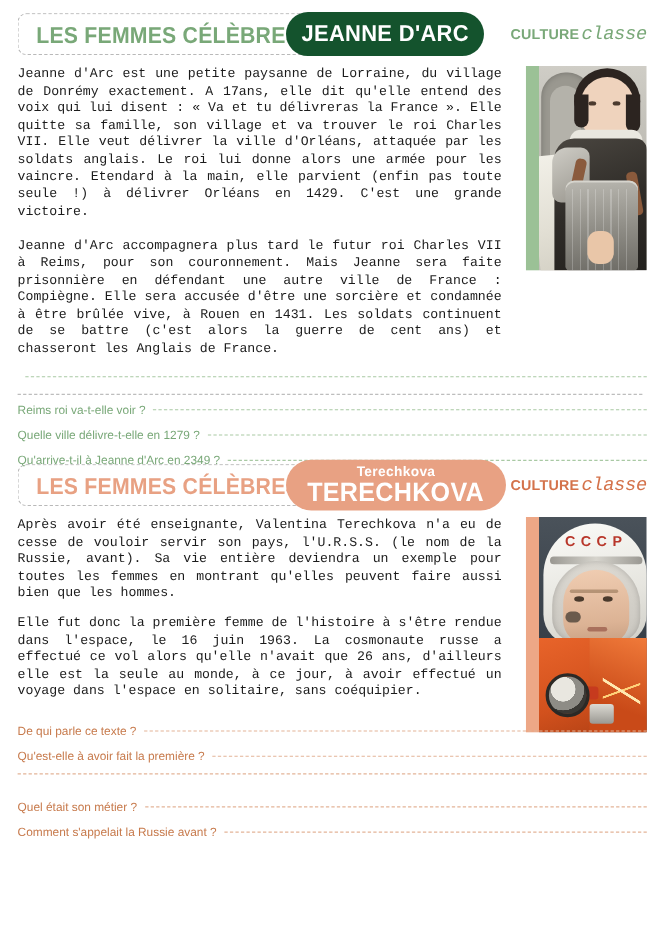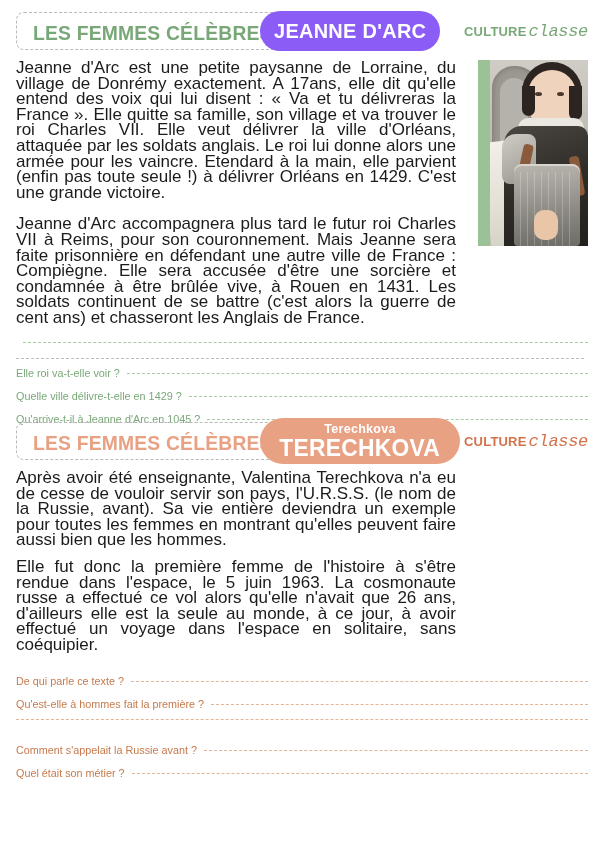--- a/index.html
+++ b/index.html
@@ -71,21 +71,21 @@
     height: 46px;
     border-radius: 23px;
     color: #ffffff;
     display: flex;
     flex-direction: column;
     align-items: center;
     justify-content: center;
     box-sizing: border-box;
   }
   .sec-green .name-pill {
-    background: #8b5cf6;
+    background: #14532d;
     width: 180px;
     top: 3px;
     height: 40px;
   }
   .sec-orange .name-pill {
     background: #e8a183;
     width: 200px;
   }
   .pill-sup {
     font-size: 12.5px;
@@ -128,25 +128,25 @@
 
   
   .body-row {
     position: relative;
     margin-top: 6px;
     padding: 0 12px 0 16px;
   }
 
   .body-text {
     width: 440px;
-    font-size: 17px;
+    font-size: 12px;
     line-height: 15.6px;
     color: #1b1b1b;
     text-align: justify;
-    font-family: Liberation Sans, sans-serif;
+    font-family: Liberation Mono, monospace;
   }
   .body-text p { margin: 0; }
   .body-text p + p { margin-top: 16px; }
   .body-text p.gap { margin-top: 11px; }
 
   
   .illus {
     position: absolute;
     top: 0;
     right: 12px;
@@ -430,29 +430,29 @@
           <div class="ja-hand"></div>
         </div>
       </div>
     </div>
 
     <div class="questions" style="margin-top:18px">
       <div class="qline">
         <span class="qdots"></span>
       </div>
       <div class="qline">
-        <span class="qtext">Elle roi va-t-elle voir ?</span>
-        <span class="qdots"></span>
-      </div>
-      <div class="qline">
-        <span class="qtext">Quelle ville délivre-t-elle en 1429 ?</span>
-        <span class="qdots"></span>
-      </div>
-      <div class="qline">
-        <span class="qtext">Qu'arrive-t-il à Jeanne d'Arc en 1045 ?</span>
+        <span class="qtext">Reims roi va-t-elle voir ?</span>
+        <span class="qdots"></span>
+      </div>
+      <div class="qline">
+        <span class="qtext">Quelle ville délivre-t-elle en 1279 ?</span>
+        <span class="qdots"></span>
+      </div>
+      <div class="qline">
+        <span class="qtext">Qu'arrive-t-il à Jeanne d'Arc en 2349 ?</span>
         <span class="qdots"></span>
       </div>
     </div>
   </div>
 
   <div class="separator"></div>
 
   <div class="section section-valentina sec-orange">
 
     <div class="header-row">
@@ -464,42 +464,64 @@
         <div class="pill-main">TERECHKOVA</div>
       </div>
       <div class="brand">
         <span class="brand-culture">CULTURE</span><span class="brand-classe">classe</span>
       </div>
     </div>
 
     <div class="body-row">
       <div class="body-text">
         <p>Après avoir été enseignante, Valentina Terechkova n'a eu de cesse de vouloir servir son pays, l'U.R.S.S. (le nom de la Russie, avant). Sa vie entière deviendra un exemple pour toutes les femmes en montrant qu'elles peuvent faire aussi bien que les hommes.</p>
-        <p class="gap">Elle fut donc la première femme de l'histoire à s'être rendue dans l'espace, le 5 juin 1963. La cosmonaute russe a effectué ce vol alors qu'elle n'avait que 26 ans, d'ailleurs elle est la seule au monde, à ce jour, à avoir effectué un voyage dans l'espace en solitaire, sans coéquipier.</p>
-      </div>
-
+        <p class="gap">Elle fut donc la première femme de l'histoire à s'être rendue dans l'espace, le 16 juin 1963. La cosmonaute russe a effectué ce vol alors qu'elle n'avait que 26 ans, d'ailleurs elle est la seule au monde, à ce jour, à avoir effectué un voyage dans l'espace en solitaire, sans coéquipier.</p>
+      </div>
+
+      <div class="illus illus-valentina">
+        <div class="accent-bar"></div>
+        <div class="photo">
+          <div class="vt-bg"></div>
+          <div class="vt-helmet"></div>
+          <div class="vt-cccp">CCCP</div>
+          <div class="vt-rim"></div>
+          <div class="vt-visor"></div>
+          <div class="vt-face"></div>
+          <div class="vt-brow"></div>
+          <div class="vt-eyeL"></div>
+          <div class="vt-eyeR"></div>
+          <div class="vt-mic"></div>
+          <div class="vt-mouth"></div>
+          <div class="vt-suit"></div>
+          <div class="vt-suit-fold"></div>
+          <div class="vt-spark"></div>
+          <div class="vt-clip2"></div>
+          <div class="vt-dial"></div>
+          <div class="vt-clip"></div>
+        </div>
+      </div>
     </div>
 
     <div class="questions" style="margin-top:22px">
       <div class="qline">
         <span class="qtext">De qui parle ce texte ?</span>
         <span class="qdots"></span>
       </div>
       <div class="qline">
-        <span class="qtext">Qu'est-elle à hommes fait la première  ?</span>
+        <span class="qtext">Qu'est-elle à avoir fait la première  ?</span>
         <span class="qdots"></span>
       </div>
       <div class="qline blank">
         <span class="qtext"></span>
         <span class="qdots"></span>
       </div>
       <div class="qline">
+        <span class="qtext">Quel était son métier ?</span>
+        <span class="qdots"></span>
+      </div>
+      <div class="qline">
         <span class="qtext">Comment s'appelait la Russie avant ?</span>
-        <span class="qdots"></span>
-      </div>
-      <div class="qline">
-        <span class="qtext">Quel était son métier ?</span>
         <span class="qdots"></span>
       </div>
     </div>
   </div>
 
 </div>
 
 </body></html>

